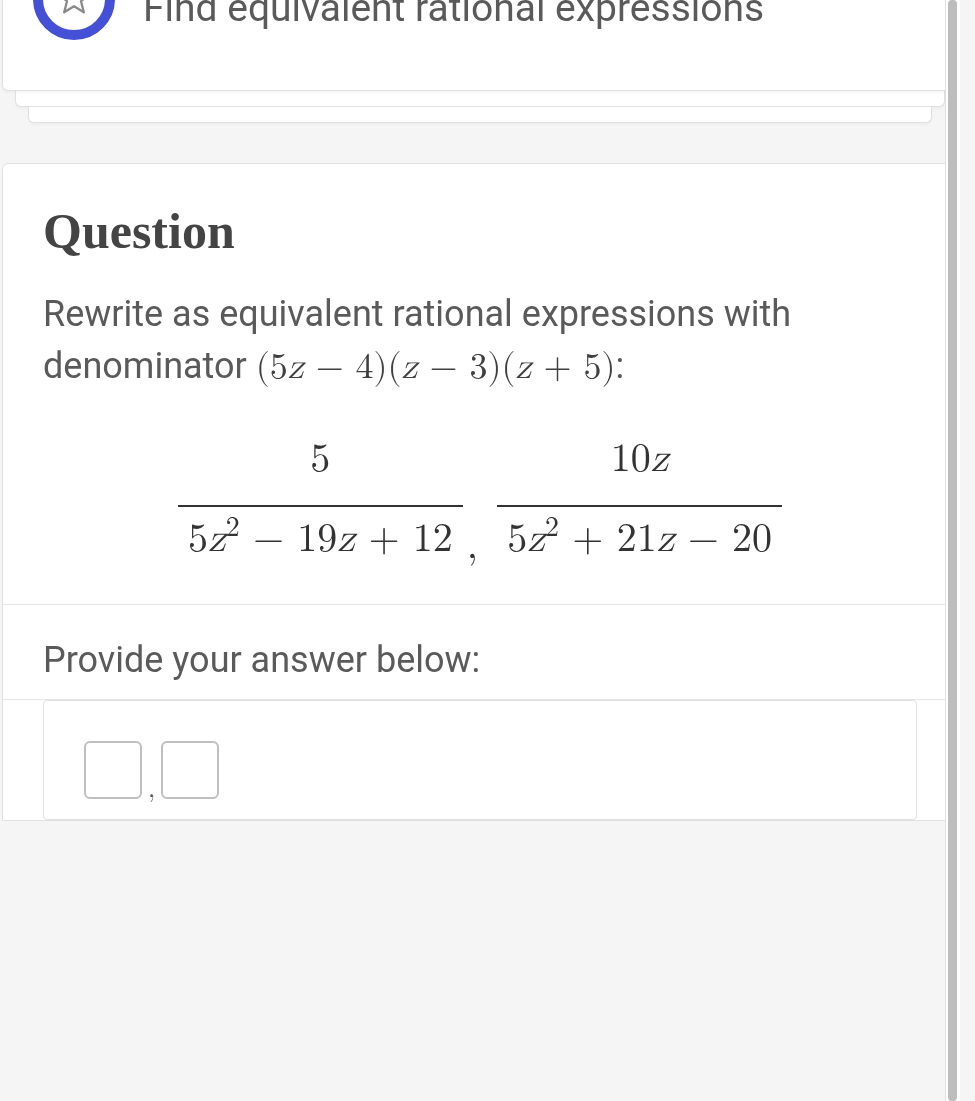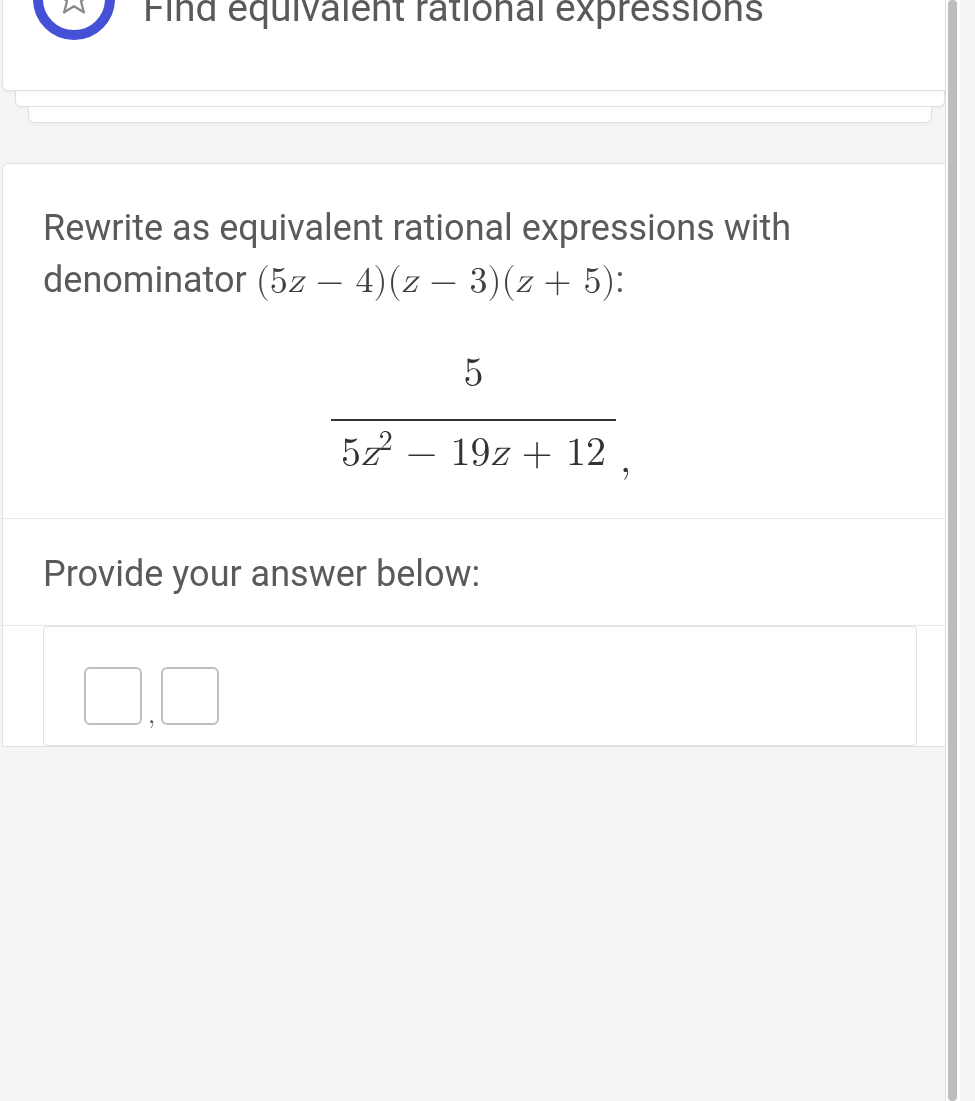--- a/index.html
+++ b/index.html
@@ -119,21 +119,21 @@
     text-align: center;
     margin: 0 4px;
   }
   .frac .num { display: block; padding: 0 10px 4px 10px; }
   .frac .den { display: block; border-top: 2px solid #333; padding: 6px 10px 0 10px; margin-top: 20px; }
   .comma { display:inline-block; vertical-align: bottom; padding: 0 2px 0 0; font-size: 40px; position: relative; top: 6px; }
   .sup { font-size: 0.7em; vertical-align: super; position: relative; top: -0.05em; }
 
   .divider { border-top: 1px solid #e6e6e6; }
   .answer-prompt {
-    padding: 34px 40px 30px 40px;
+    padding: 34px 40px 18px 40px;
     font-size: 36px;
     color: #5a5a5a;
   }
   .answer-area {
     padding: 40px 40px 20px 40px;
     border: 1px solid #e0e0e0;
     margin: 0 40px;
     border-radius: 4px;
     display: flex;
     align-items: flex-end;
@@ -166,28 +166,33 @@
         </svg>
       </div>
       <div class="header-title">Find equivalent rational expressions</div>
     </div>
   </div>
   <div class="stack-shadow"></div>
   <div class="stack-shadow s2"></div>
 
   <div class="question-card">
     <div class="question-inner">
+      <h1 class="question-heading">Question</h1>
       <div class="question-prompt">
         <span>Rewrite as equivalent rational expressions with denominator </span><span class="math">(5<span class="mathvar">z</span> − 4)(<span class="mathvar">z</span> − 3)(<span class="mathvar">z</span> + 5)</span><span>:</span>
       </div>
       <div class="expressions math">
         <span class="frac">
           <span class="num">5</span>
           <span class="den">5<span class="mathvar">z</span><span class="sup">2</span> − 19<span class="mathvar">z</span> + 12</span>
         </span><span class="comma">,</span>
+        <span class="frac">
+          <span class="num">10<span class="mathvar">z</span></span>
+          <span class="den">5<span class="mathvar">z</span><span class="sup">2</span> + 21<span class="mathvar">z</span> − 20</span>
+        </span>
       </div>
     </div>
 
     <div class="divider"></div>
     <div class="answer-prompt">Provide your answer below:</div>
     <div class="divider"></div>
 
     <div class="answer-area">
       <div class="answer-box"></div>
       <div class="answer-comma">,</div>

